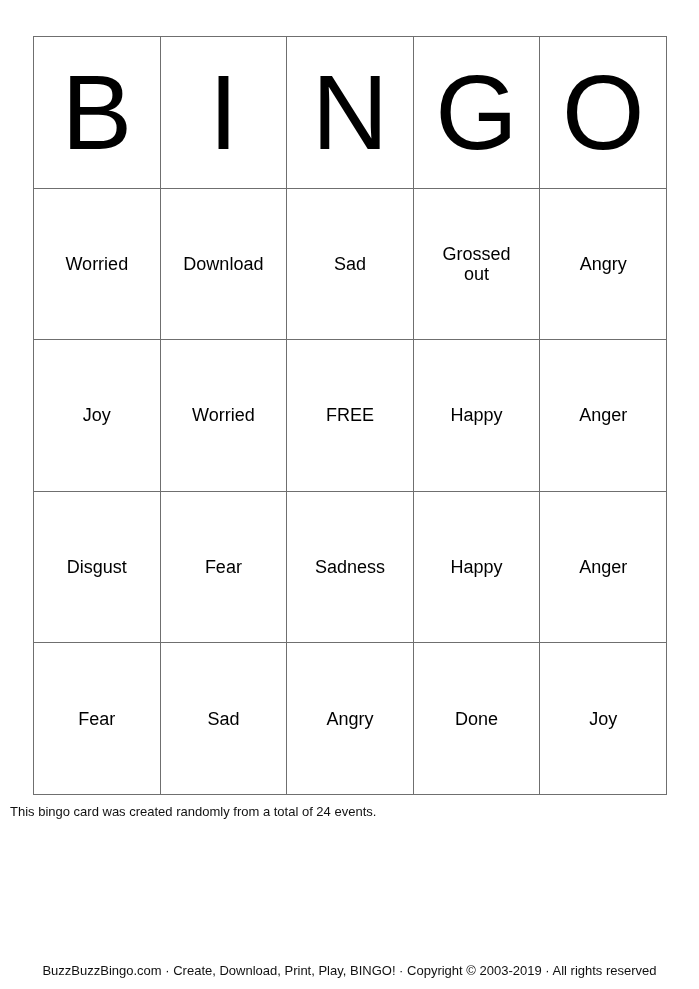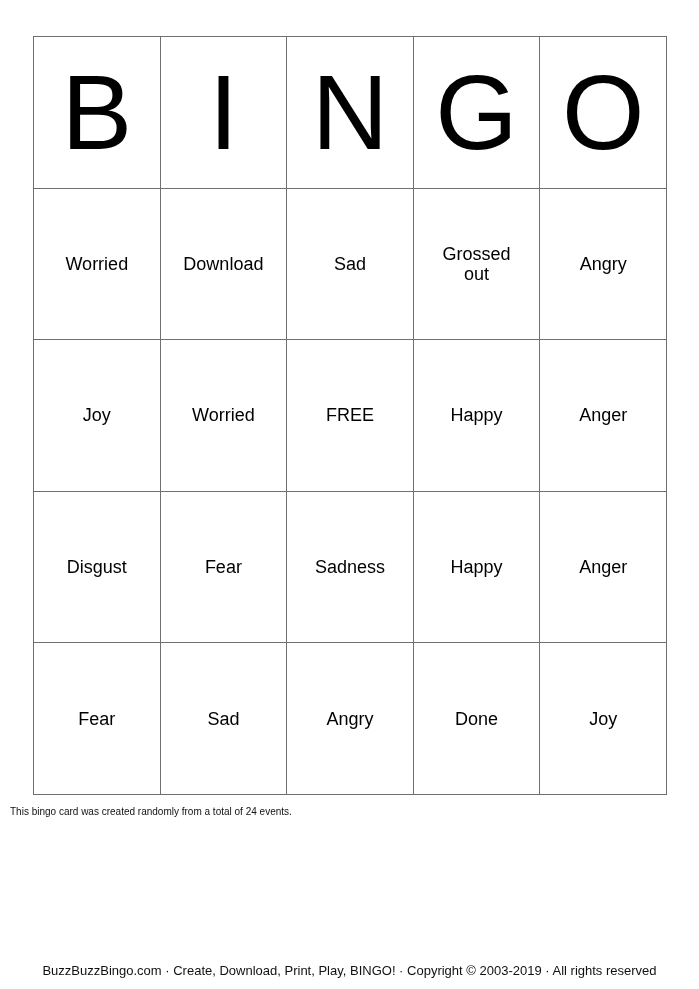--- a/index.html
+++ b/index.html
@@ -40,21 +40,21 @@
     }
     .card .cell {
       font-size: 18px;
       line-height: 20px;
     }
     .info {
       position: absolute;
       left: 10px;
       top: 806px;
       width: 680px;
-      font-size: 10px;
+      font-size: 13px;
       line-height: 12.5px;
       color: #111;
     }
     .footer {
       position: absolute;
       left: 0;
       top: 963px;
       width: 699px;
       text-align: center;
       font-size: 13px;

